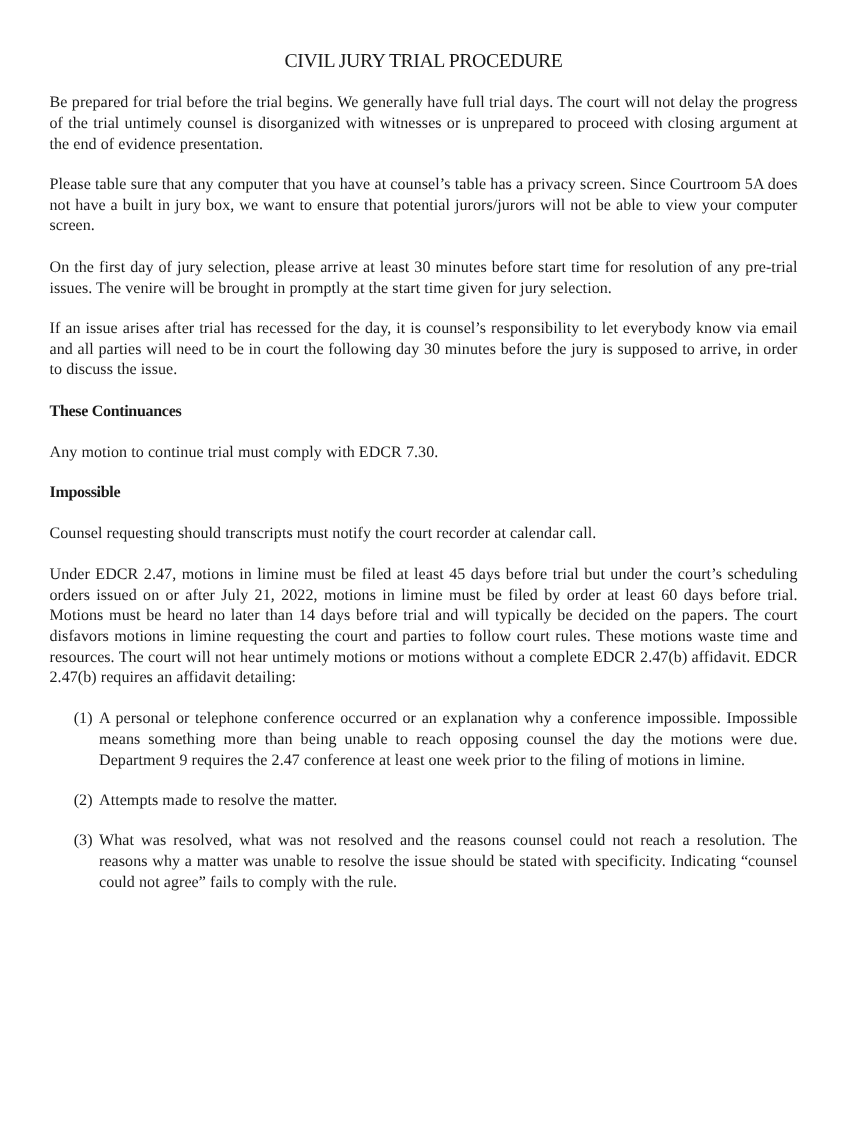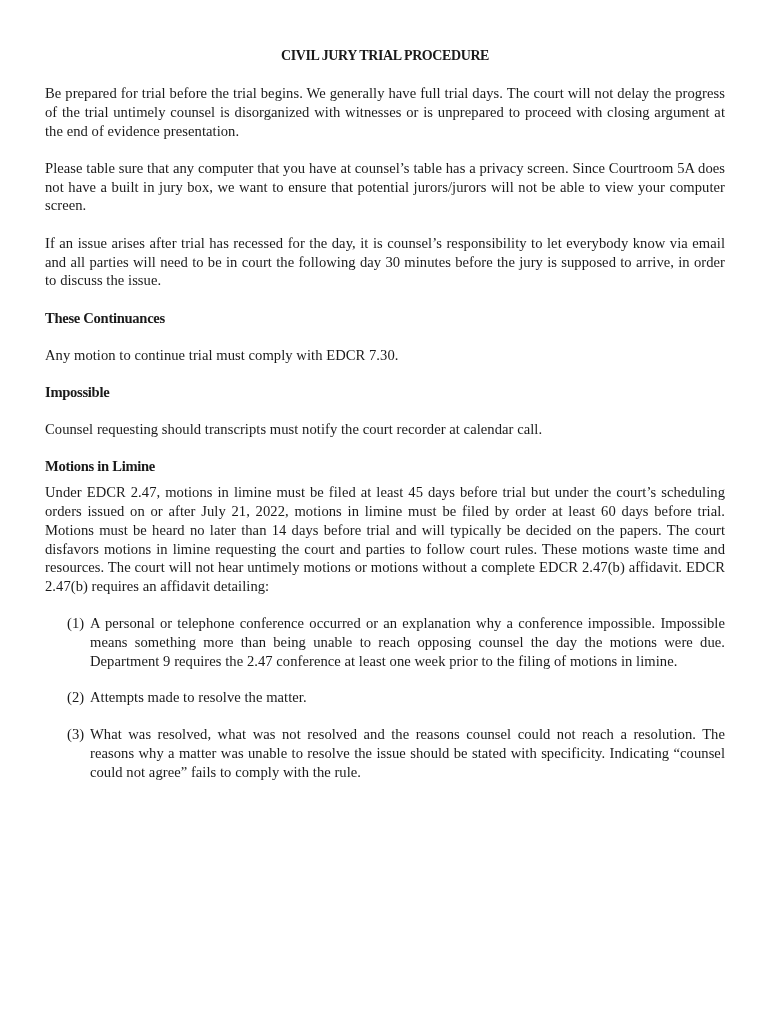--- a/index.html
+++ b/index.html
@@ -20,22 +20,22 @@
       left: 45px;
       top: 46px;
       width: 680px;
       font-family: "Liberation Serif", "DejaVu Serif", serif;
       font-size: 14.6px;
       line-height: 18.8px;
       letter-spacing: 0.05px;
     }
     .title {
       text-align: center;
-      font-weight: bold;
-      font-size: 14px;
+      font-weight: normal;
+      font-size: 18px;
       line-height: 19px;
       letter-spacing: -0.4px;
       margin: 0;
     }
     .title-block {
       margin-bottom: 19px;
     }
     p {
       margin: 0 0 18.5px 0;
       text-align: justify;
@@ -70,34 +70,34 @@
 </head>
 <body>
 
 <div class="page">
   <div class="title-block">
     <h1 class="title">CIVIL JURY TRIAL PROCEDURE</h1>
   </div>
 
   <p>Be prepared for trial before the trial begins.  We generally have full trial days.  The court will not delay the progress of the trial untimely counsel is disorganized with witnesses or is unprepared to proceed with closing argument at the end of evidence presentation.</p>
   <p>Please table sure that any computer that you have at counsel’s table has a privacy screen.  Since Courtroom 5A does not have a built in jury box, we want to ensure that potential jurors/jurors will not be able to view your computer screen.</p>
+  <p>On the first day of jury selection, please arrive at least 30 minutes before start time for resolution of any pre-trial issues.  The venire will be brought in promptly at the start time given for jury selection.</p>
   <p>If an issue arises after trial has recessed for the day, it is counsel’s responsibility to let everybody know via email and all parties will need to be in court the following day 30 minutes before the jury is supposed to arrive, in order to discuss the issue.</p>
 
   <section>
     <h2>These Continuances</h2>
     <p>Any motion to continue trial must comply with EDCR 7.30.</p>
   </section>
 
   <section>
     <h2>Impossible</h2>
     <p>Counsel requesting should transcripts must notify the court recorder at calendar call.</p>
   </section>
 
   <section>
-    <h2 class="motions-heading">Motions in Limine</h2>
     <p style="margin-bottom:0">Under EDCR 2.47, motions in limine must be filed at least 45 days before trial but under the court’s scheduling orders issued on or after July 21, 2022, motions in limine must be filed by order at least 60 days before trial.  Motions must be heard no later than 14 days before trial and will typically be decided on the papers.  The court disfavors motions in limine requesting the court and parties to follow court rules.  These motions waste time and resources. The court will not hear untimely motions or motions without a complete EDCR 2.47(b) affidavit.   EDCR 2.47(b) requires an affidavit detailing:</p>
     <ol class="affidavit">
       <li>
         <span class="num">(1)</span>
         <span>A personal or telephone conference occurred or an explanation why a conference impossible.  Impossible means something more than being unable to reach opposing counsel the day the motions were due.  Department 9 requires the 2.47 conference at least one week prior to the filing of motions in limine.</span>
       </li>
       <li>
         <span class="num">(2)</span>
         <span>Attempts made to resolve the matter.</span>
       </li>

